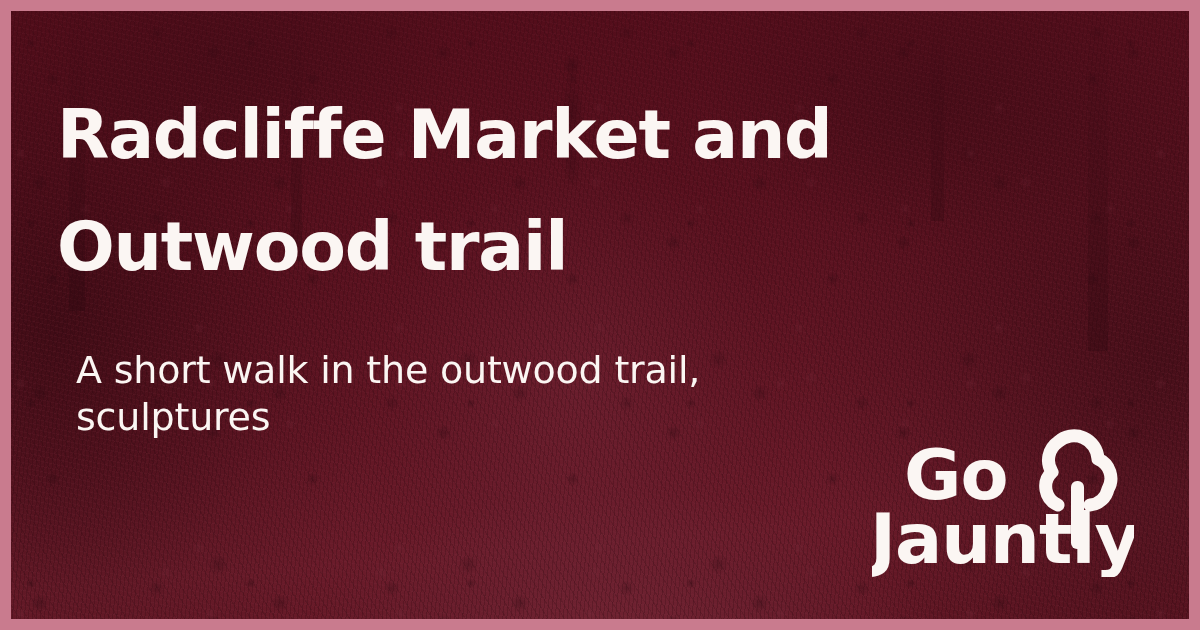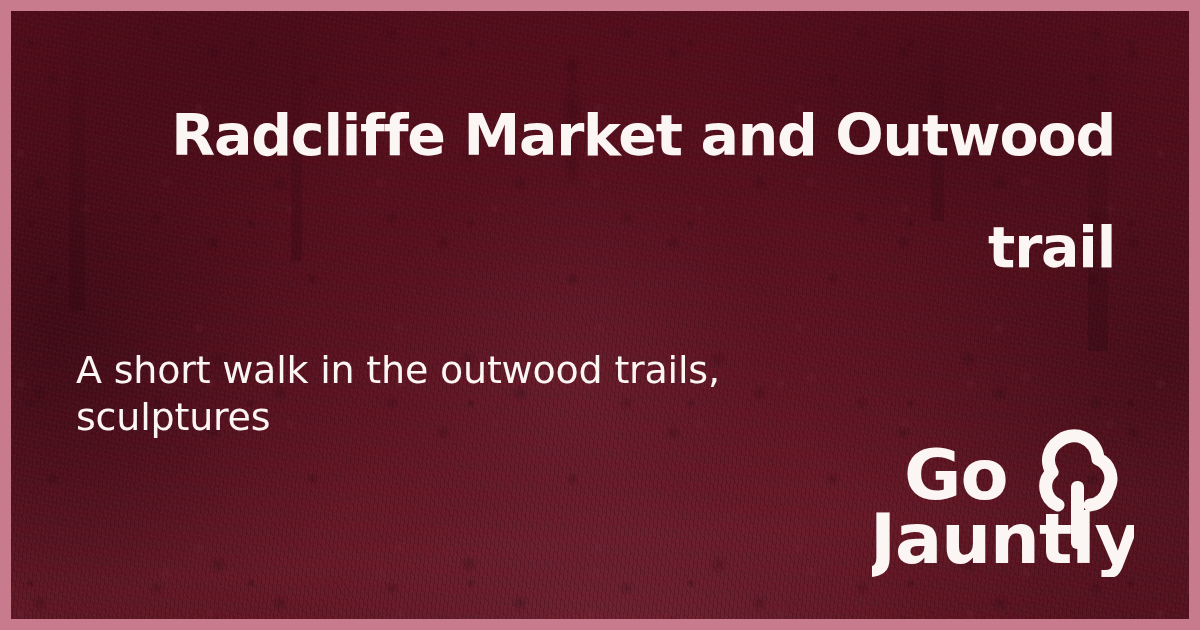--- a/index.html
+++ b/index.html
@@ -115,31 +115,30 @@
     background: linear-gradient(180deg, rgba(104,20,40,0.30) 0%, rgba(120,28,50,0.16) 45%, rgba(136,40,62,0.10) 100%);
   }
   
   .content {
     position: absolute;
     inset: 0;
     padding: 0;
   }
   .title {
     position: absolute;
-    left: 74px;
+    left: 46px;
     top: 68px;
     width: 1030px;
     margin: 0;
     color: #fbf6f3;
     font-family: "DejaVu Sans", sans-serif;
     font-weight: 700;
-    font-size: 57px;
+    font-size: 68px;
     line-height: 112px;
     letter-spacing: -1.2px;
-    text-align: right;
   }
   .subtitle {
     position: absolute;
     left: 65px;
     top: 336px;
     width: 800px;
     margin: 0;
     color: #fbf6f3;
     font-family: "DejaVu Sans", sans-serif;
     font-weight: 400;
@@ -172,21 +171,21 @@
     <div class="photo-trunks"></div>
     <div class="walker"></div>
     <div class="tint"></div>
     <div class="tint2"></div>
 
     <div class="content">
 
       <h1 class="title"><span>Radcliffe Market and</span> <span>Outwood trail</span></h1>
 
       <p class="subtitle">
-        <span class="subtitle-line">A short walk in the outwood trails,</span>
+        <span class="subtitle-line">A short walk in the outwood trail,</span>
         <span class="subtitle-line">sculptures</span>
       </p>
 
       <div class="logo">
         <svg viewBox="0 0 262 150" xmlns="http://www.w3.org/2000/svg" aria-hidden="true">
 
           <g fill="none" stroke="#fbf6f3" stroke-width="13" stroke-linecap="round" stroke-linejoin="round">
             <path d="M186 78
                      a20 20 0 0 1 -6 -33
                      a22 22 0 0 1 6 -30

